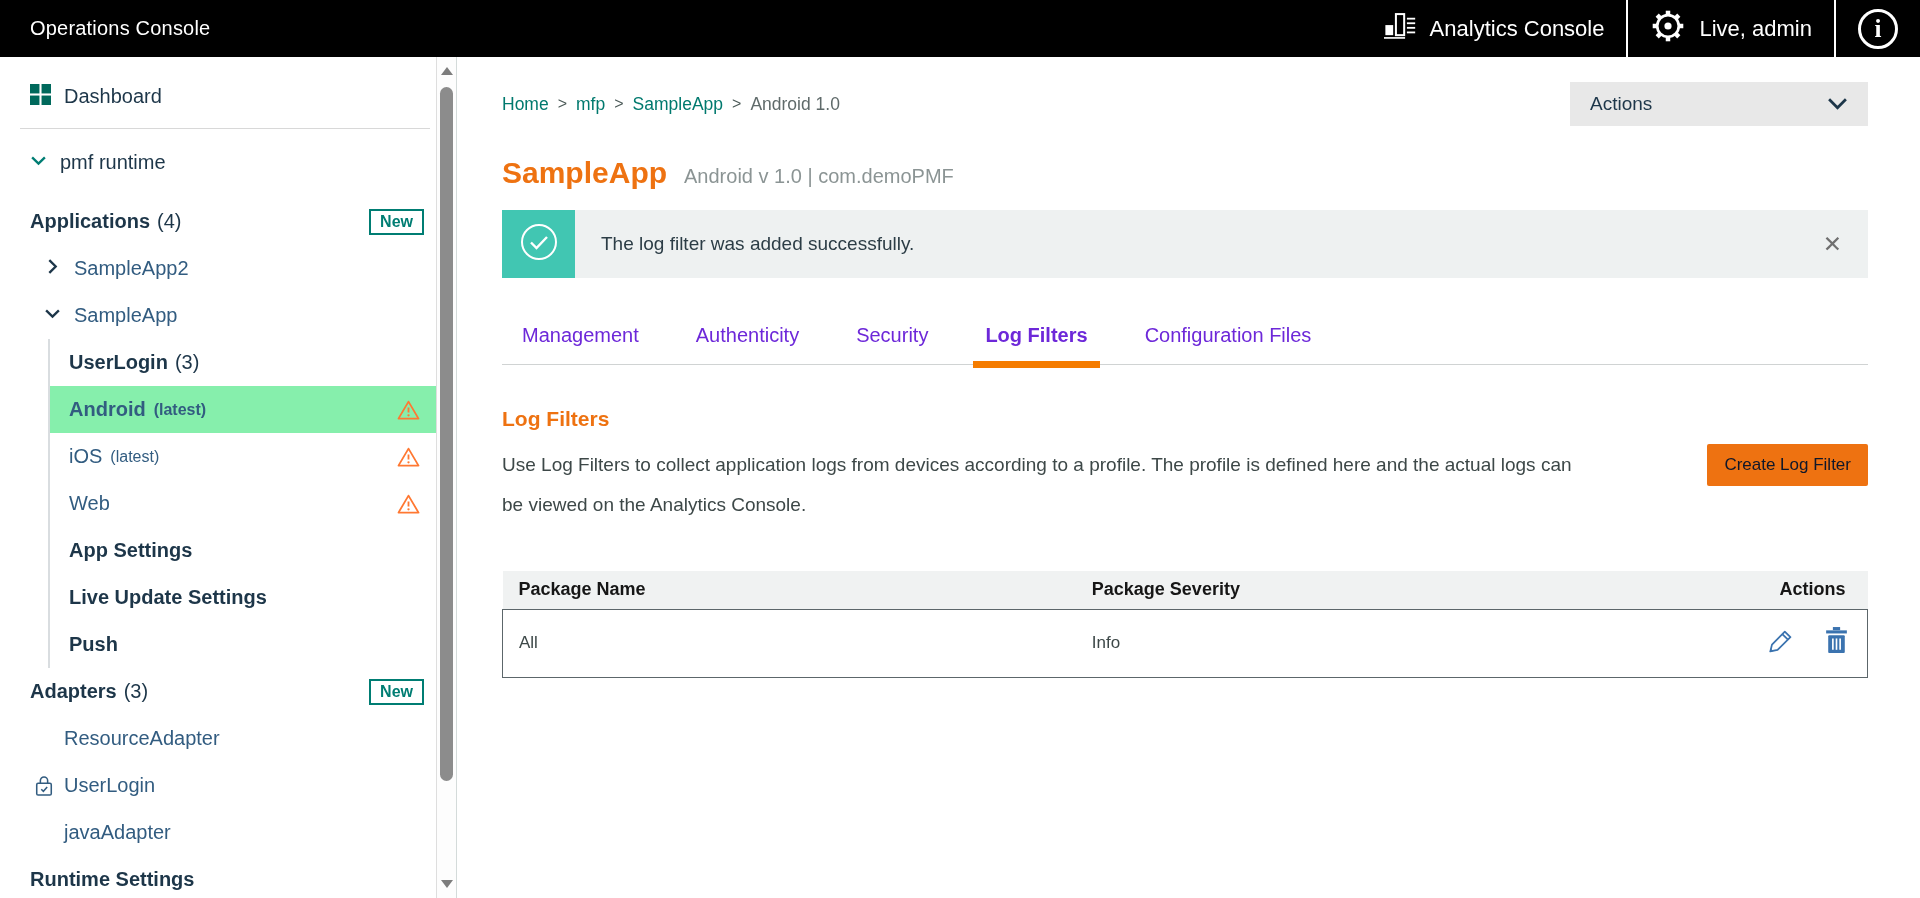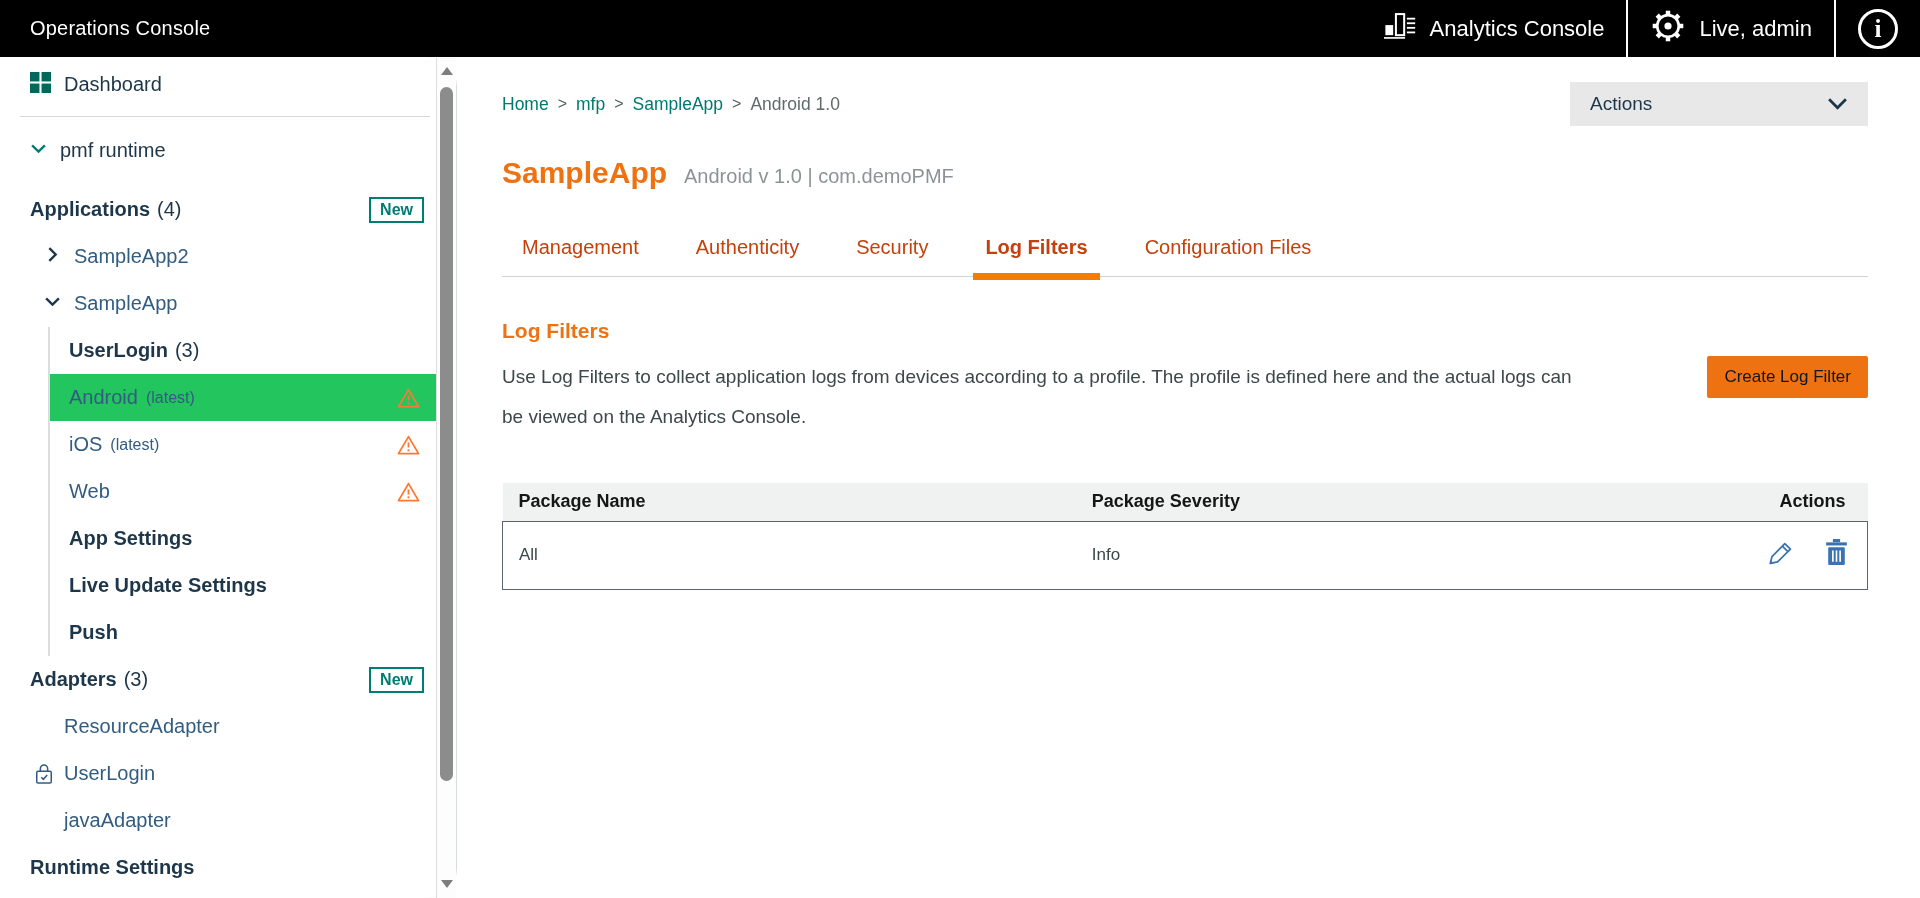--- a/index.html
+++ b/index.html
@@ -11,34 +11,34 @@
   .header-title { font-size: 20px; padding-left: 30px; letter-spacing: .2px; }
   .header-right { display: flex; align-items: stretch; height: 100%; }
   .header-item { display: flex; align-items: center; gap: 13px; padding: 0 22px; font-size: 22px; cursor: pointer; }
   .header-divider { width: 2px; background: #fff; }
   .info-circle { width: 40px; height: 40px; border: 3px solid #fff; border-radius: 50%; display: flex; align-items: center; justify-content: center; font-family: "Liberation Serif", serif; font-size: 25px; font-weight: bold; }
 
   
   .page-body { display: flex; flex: 1; min-height: 0; }
 
   
-  .sidebar { width: 457px; flex-shrink: 0; position: relative; border-right: 1px solid #d4dbda; background: #fff; padding-top: 4px; border-radius: 30px; }
+  .sidebar { width: 457px; flex-shrink: 0; position: relative; border-right: 1px solid #d4dbda; background: #fff; padding-top: 16px; }
   .side-item { height: 47px; display: flex; align-items: center; position: relative; font-size: 20px; color: #325c80; cursor: pointer; }
   .side-item .label-gap { margin-left: 13px; }
   .pad-30 { padding-left: 30px; }
   .pad-44 { padding-left: 44px; }
   .pad-64 { padding-left: 64px; }
   .navy { color: #1d3649; }
   .bold { font-weight: bold; color: #1d3649; }
   .count { font-weight: normal; color: #1d3649; margin-left: 7px; }
   .side-sep { height: 1px; background: #d8d8d8; margin: 8px 26px 10px 20px; }
   .gap-top { margin-top: 12px; }
   .sub-group { margin-left: 48px; border-left: 2px solid #d9dde0; }
   .sub-item { height: 47px; display: flex; align-items: center; position: relative; padding-left: 19px; font-size: 20px; color: #325c80; cursor: pointer; }
-  .sub-item.active { background: #22c55e; }
+  .sub-item.active { background: #86efac; font-weight: bold; }
   .suffix { font-size: 16px; margin-left: 8px; }
   .badge-new { position: absolute; right: 32px; top: 50%; transform: translateY(-50%); border: 2px solid #007d73; color: #007d73; font-size: 16px; padding: 2px 9px; background: #fff; }
   .warn-pos { position: absolute; right: 36px; top: 50%; transform: translateY(-50%); display: flex; }
   .userlogin { padding-left: 34px; }
 
   
   .scrollbar { position: absolute; top: 0; right: 0; bottom: 0; width: 20px; background: #fdfdfd; border-left: 1px solid #dedede; cursor: pointer; }
   .scroll-thumb { position: absolute; left: 3px; top: 30px; width: 13px; height: 694px; background: #8c8c8c; border-radius: 7px; }
   .arrow-up { position: absolute; top: 10px; left: 4px; width: 0; height: 0; border-left: 6px solid transparent; border-right: 6px solid transparent; border-bottom: 8px solid #7d7d7d; }
   .arrow-down { position: absolute; bottom: 10px; left: 4px; width: 0; height: 0; border-left: 6px solid transparent; border-right: 6px solid transparent; border-top: 8px solid #7d7d7d; }
@@ -55,21 +55,21 @@
   .title-row { margin-top: 30px; display: flex; align-items: baseline; gap: 17px; }
   .page-title { font-size: 30px; font-weight: bold; color: #ee7211; }
   .page-subtitle { font-size: 20px; color: #8b9494; }
 
   .notification { margin-top: 20px; height: 68px; display: flex; align-items: stretch; background: #eef1f1; }
   .notif-accent { width: 73px; background: #41c6b2; display: flex; align-items: center; justify-content: center; flex-shrink: 0; }
   .notif-msg { flex: 1; display: flex; align-items: center; padding-left: 26px; font-size: 19px; color: #2c3d46; }
   .notif-close { display: flex; align-items: center; padding-right: 26px; color: #6f6f6f; font-size: 23px; cursor: pointer; }
 
   .tabs { margin-top: 46px; display: flex; gap: 57px; padding-left: 20px; border-bottom: 1px solid #d0d3d3; }
-  .tab { padding-bottom: 17px; font-size: 20px; color: #c2410c; position: relative; cursor: pointer; white-space: nowrap; }
+  .tab { padding-bottom: 17px; font-size: 20px; color: #6d28d9; position: relative; cursor: pointer; white-space: nowrap; }
   .tab.active { font-weight: bold; }
   .tab.active::after { content: ""; position: absolute; left: -12px; right: -12px; bottom: -4px; height: 7px; background: #f57c00; }
 
   .section-row { margin-top: 42px; display: flex; justify-content: space-between; align-items: flex-start; }
   .section-heading { font-size: 21px; font-weight: bold; color: #ee7211; }
   .section-desc { margin-top: 14px; font-size: 19px; line-height: 40px; color: #3d4848; max-width: 1080px; }
   .create-btn { margin-top: 37px; height: 42px; padding: 0 17px; background: #ee7211; color: #0f172a; font-size: 17px; border: none; border-radius: 2px; cursor: pointer; font-family: inherit; }
 
   .lf-table { margin-top: 46px; width: 100%; border-collapse: collapse; }
   .lf-table th { background: #f0f2f2; height: 38px; text-align: left; font-size: 18px; color: #161616; padding-left: 16px; font-weight: bold; }
@@ -284,20 +284,34 @@
               </svg>
           </span>
         </div>
       </div>
 
       <div class="title-row">
         <span class="page-title">SampleApp</span>
         <span class="page-subtitle">Android v 1.0 | com.demoPMF</span>
       </div>
 
+      <div class="notification">
+        <div class="notif-accent">
+          <span class="icon">
+            <svg width="40" height="40" viewBox="0 0 40 40">
+              <circle cx="20" cy="20" r="17" fill="none" stroke="#fff" stroke-width="2"></circle>
+              <path d="M12 20.5 l5.5 5.5 L28 15" fill="none" stroke="#fff" stroke-width="2.4"></path>
+            </svg>
+          </span>
+        </div>
+        <div class="notif-msg">The log filter was added successfully.</div>
+        <div class="notif-close">
+          <span>✕</span>
+        </div>
+      </div>
 
       <div class="tabs">
         <div class="tab">Management</div>
         <div class="tab">Authenticity</div>
         <div class="tab">Security</div>
         <div class="tab active">Log Filters</div>
         <div class="tab">Configuration Files</div>
       </div>
 
       <div class="section-row">

